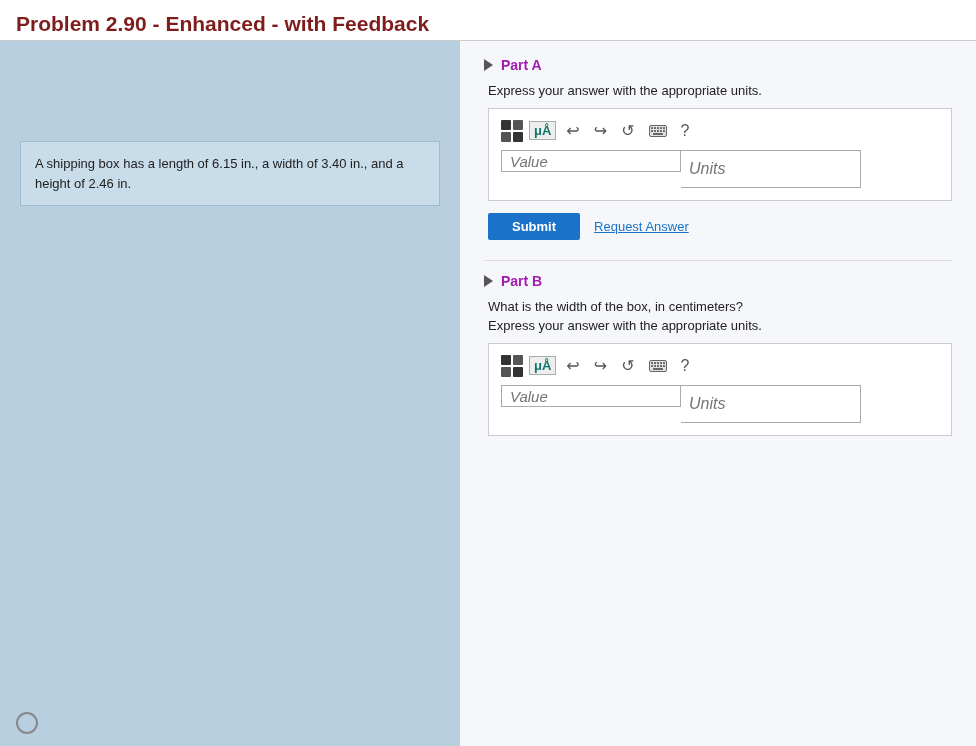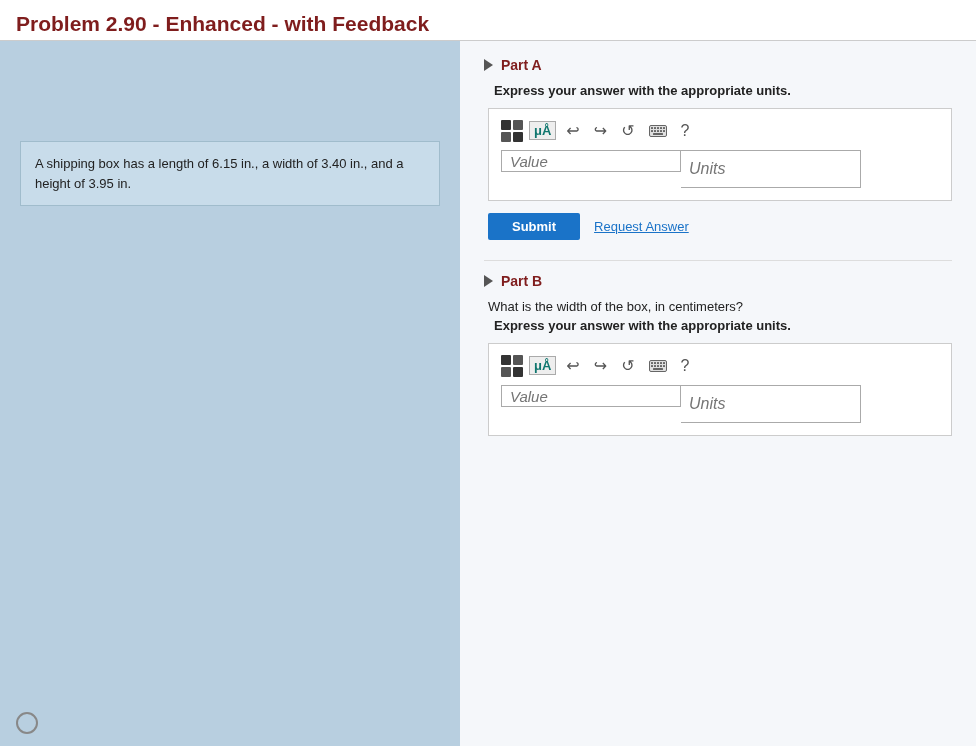--- a/index.html
+++ b/index.html
@@ -94,39 +94,38 @@
       height: 0;
       border-top: 6px solid transparent;
       border-bottom: 6px solid transparent;
       border-left: 9px solid #555;
       display: inline-block;
     }
 
     .part-label {
       font-size: 14px;
       font-weight: bold;
-      color: #7f1d1d;
+      color: #a21caf;
     }
 
     .part-body {
       padding-left: 4px;
     }
 
     .question-text {
       font-size: 13px;
       color: #222;
       margin-bottom: 4px;
     }
 
     .instruction-text {
       font-size: 13px;
-      font-weight: bold;
+      font-weight: normal;
       color: #222;
       margin-bottom: 10px;
-      margin-left: 6px;
     }
 
     
     .answer-container {
       border: 1px solid #ccc;
       background: #fff;
       padding: 10px 12px 12px 12px;
       margin-bottom: 12px;
     }
 
@@ -252,21 +251,21 @@
 
 <div class="page-wrapper">
 
   <div class="top-bar">
     <div class="problem-title">Problem 2.90 - Enhanced - with Feedback</div>
   </div>
 
   <div class="content-area">
 
     <div class="left-panel">
-      <div class="problem-text-box">A shipping box has a length of 6.15 in., a width of 3.40 in., and a height of 3.95 in.</div>
+      <div class="problem-text-box">A shipping box has a length of 6.15 in., a width of 3.40 in., and a height of 2.46 in.</div>
       <div class="bottom-circle"></div>
     </div>
 
     <div class="right-panel">
 
       <div class="part-section">
         <div class="part-header">
           <span class="part-header-triangle"></span>
           <span class="part-label">Part A</span>
         </div>

